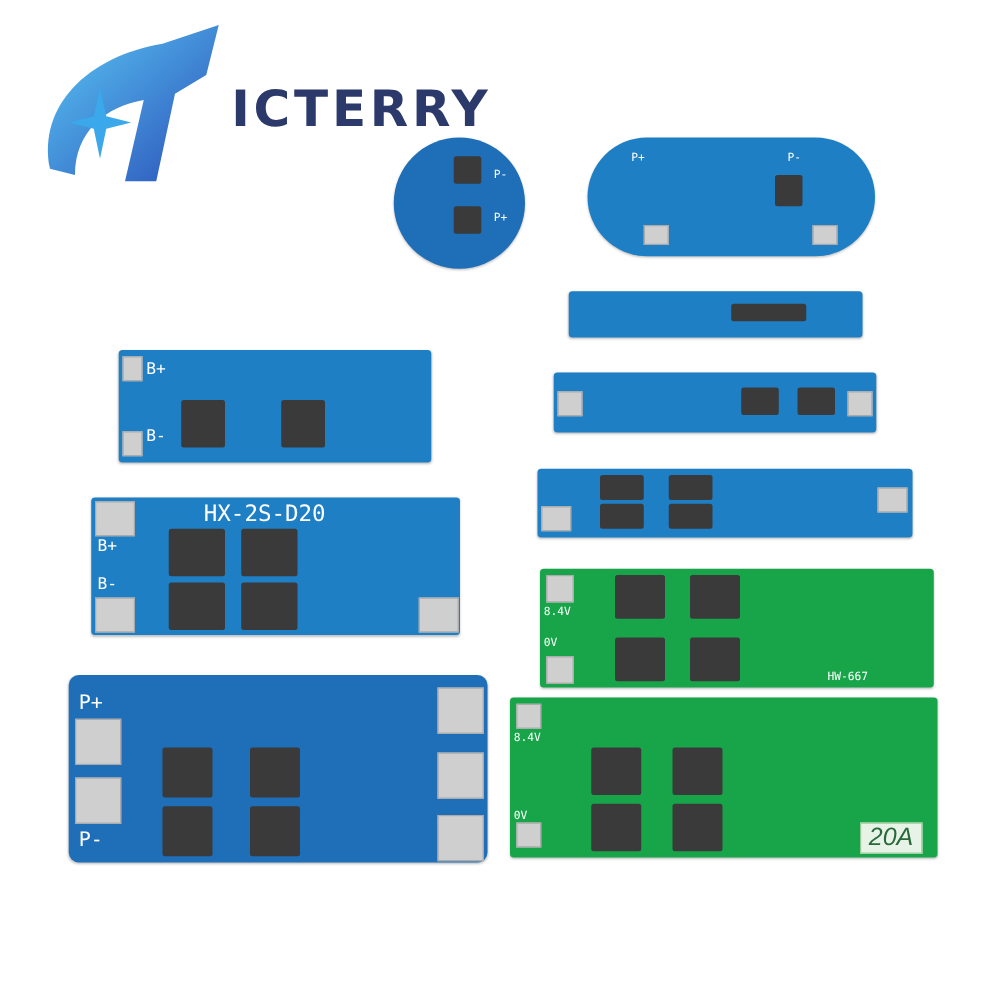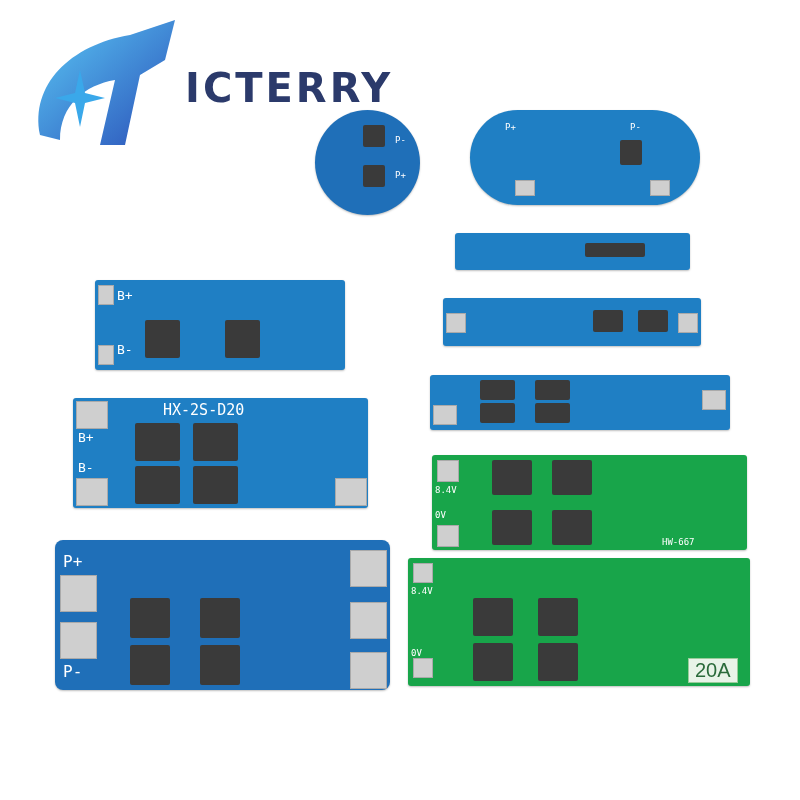--- a/index.html
+++ b/index.html
@@ -7,21 +7,21 @@
   .abs{position:absolute;}
   .brand{left:185px;top:65px;font-size:40px;font-weight:bold;color:#2b3a6b;letter-spacing:3px;font-family:"DejaVu Sans",sans-serif;}
   .pcb{position:absolute;border-radius:3px;box-shadow:0 1px 2px rgba(0,0,0,.25);}
   .blue{background:#1f7fc4;}
   .blue2{background:#1f6fb8;}
   .green{background:#18a54a;}
   .pad{position:absolute;background:#cfcfcf;border:1px solid #aaa;}
   .chip{position:absolute;background:#3a3a3a;border-radius:2px;}
   .lbl{position:absolute;color:#fff;font-family:"DejaVu Sans Mono",monospace;font-size:13px;white-space:nowrap;}
   .small{font-size:9px;}
-  .tag{position:absolute;background:#e8f3e8;color:#2a6a3a;font-size:20px;padding:0 6px;border:1px solid #9c9;}
+  .tag{position:absolute;background:#e8f3e8;color:#2a6a3a;font-style:italic;font-size:20px;padding:0 6px;border:1px solid #9c9;}
 </style>
 </head>
 <body>
 
 <svg class="abs" style="left:30px;top:15px" width="150" height="135" viewBox="0 0 150 135">
   <defs>
       <linearGradient id="g" x1="0" y1="0" x2="1" y2="1">
         <stop offset="0" stop-color="#5ac8f5"></stop>
         <stop offset="1" stop-color="#2a4fb8"></stop>
       </linearGradient>
@@ -60,21 +60,21 @@
 </div>
 
 <div class="pcb blue" style="left:443px;top:298px;width:258px;height:48px;">
   <div class="pad" style="left:3px;top:15px;width:18px;height:18px"></div>
   <div class="pad" style="left:235px;top:15px;width:18px;height:18px"></div>
   <div class="chip" style="left:150px;top:12px;width:30px;height:22px"></div>
   <div class="chip" style="left:195px;top:12px;width:30px;height:22px"></div>
 </div>
 
 <div class="pcb blue" style="left:73px;top:398px;width:295px;height:110px;">
-  <div class="lbl" style="left:90px;top:3px;font-size:15px">HX-2S-D20</div>
+  <div class="lbl" style="left:90px;top:3px;font-size:18px">HX-2S-D20</div>
   <div class="pad" style="left:3px;top:3px;width:30px;height:26px"></div>
   <div class="pad" style="left:3px;top:80px;width:30px;height:26px"></div>
   <div class="pad" style="left:262px;top:80px;width:30px;height:26px"></div>
   <div class="chip" style="left:62px;top:25px;width:45px;height:38px"></div>
   <div class="chip" style="left:120px;top:25px;width:45px;height:38px"></div>
   <div class="chip" style="left:62px;top:68px;width:45px;height:38px"></div>
   <div class="chip" style="left:120px;top:68px;width:45px;height:38px"></div>
   <div class="lbl" style="left:5px;top:32px">B+</div>
   <div class="lbl" style="left:5px;top:62px">B-</div>
 </div>

